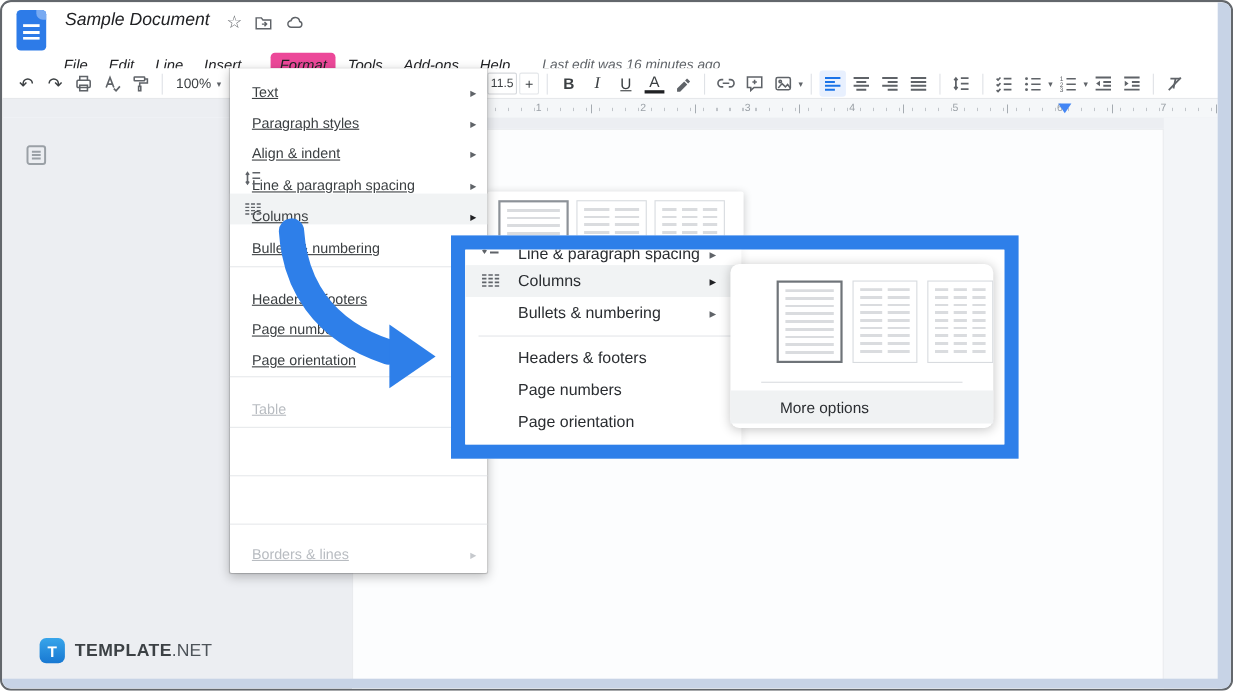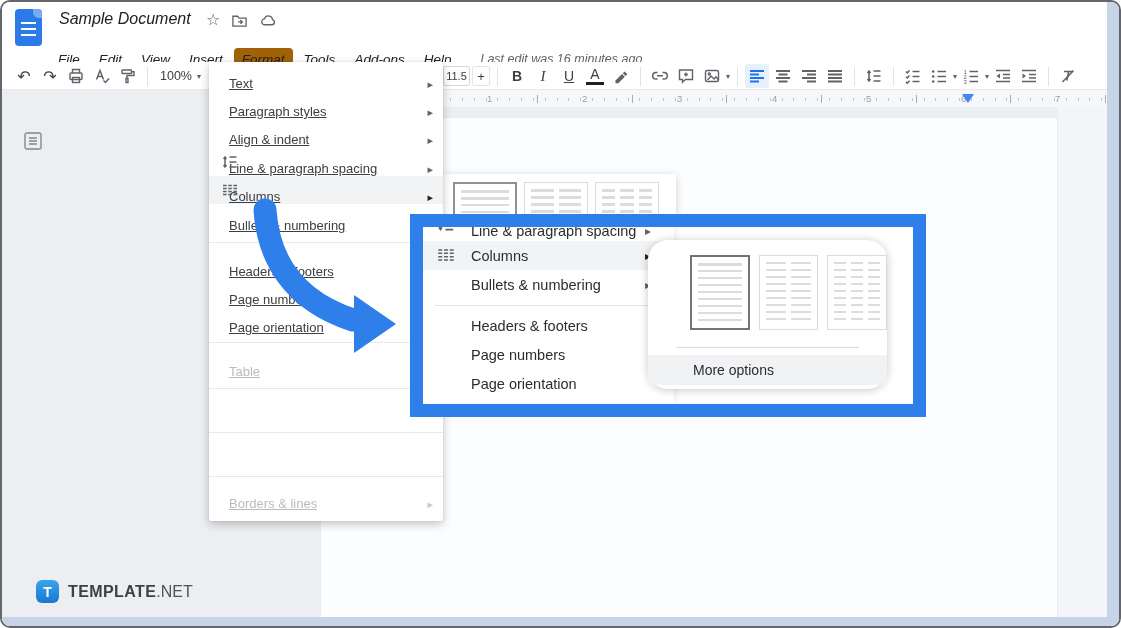--- a/index.html
+++ b/index.html
@@ -18,21 +18,21 @@
     background:#2d7be8; border-radius:4px; }
   .docs-icon .fold { position:absolute; right:0; top:0; width:9px; height:9px;
     background:#78aaf2; border-radius:0 4px 0 6px; }
   .docs-icon .bars { position:absolute; left:6px; top:13px; width:15px; height:14px;
     background:repeating-linear-gradient(to bottom,#ffffff 0 2.5px,transparent 2.5px 6px); }
   .doc-title { position:absolute; left:57px; top:8px; font-size:16px; font-weight:500; color:#202124; }
   .title-icons { position:absolute; left:204px; top:9px; display:flex; gap:11px; align-items:center; color:#5f6368; }
   .star { font-size:16px; line-height:18px; }
   .menubar { position:absolute; left:48px; top:44px; height:26px; display:flex; align-items:center; gap:3px; }
   .menu-item { font-size:13.5px; color:#202124; padding:4px 8px; border-radius:4px; cursor:default; }
-  .menu-item.active { background:#a16207; }
+  .menu-item.active { background:#ec4899;margin-left:16px; }
   .last-edit { font-size:12.5px; color:#5f6368; text-decoration:underline; margin-left:18px; }
 
   
   .toolbar { position:absolute; left:0; top:60px; width:1109px; height:28px; background:#fff;
     border-bottom:1px solid #e6e8eb; }
   .tb-group { position:absolute; top:1px; height:26px; display:flex; align-items:center; gap:2px; }
   .tb-left { left:10px; }
   .tb-right { left:441px; }
   .tb-btn { min-width:24px; height:24px; display:flex; align-items:center; justify-content:center;
     border-radius:3px; color:#5f6368; }
@@ -109,22 +109,22 @@
   .co-inner { position:relative; width:490px; height:177px; overflow:hidden; background:#fff; }
   .co-menu { position:absolute; left:0; top:0; width:251px; height:177px; background:#fff;
     box-shadow:2px 0 7px rgba(0,0,0,.07); }
   .co-row { position:absolute; left:0; width:251px; height:29px; display:flex; align-items:center;
     padding-left:48px; font-size:14.5px; color:#2a2d31; }
   .co-row.hl { background:#f1f3f4; }
   .co-icon { position:absolute; left:13px; top:4px; width:20px; height:20px; color:#5f6368; }
   .co-arrow { position:absolute; left:222px; font-size:12px; color:#5f6368; }
   .co-arrow.dark { color:#202124; }
   .co-sep { position:absolute; left:12px; width:235px; height:1px; background:#e4e6e9; }
-  .co-panel { position:absolute; left:225px; top:13px; width:239px; height:149px; background:#fff;
-    border-radius:20px; box-shadow:0 1px 10px rgba(0,0,0,.22);padding-left:24px; }
+  .co-panel { position:absolute; left:241px; top:13px; width:239px; height:149px; background:#fff;
+    border-radius:8px; box-shadow:0 1px 10px rgba(0,0,0,.22);padding-left:24px; }
   .co-panel .thumb-row { display:flex; gap:9px; padding:15px 0 0 18px; }
   .t-lg { width:64px; height:75px; }
   .co-panel .thumb.sel { border:2px solid #6f7479; }
   .co-panel-sep { position:absolute; left:28px; top:107px; width:183px; height:1px; background:#dadce0; }
   .more-row { position:absolute; left:0; top:115px; width:239px; height:30px; background:#f0f2f3;
     display:flex; align-items:center; padding-left:45px; font-size:14px; color:#2a2d31; }
 
   
   .sb-v { position:absolute; right:0; top:0; width:12px; height:628px; background:#c7d3e6; z-index:10; }
   .sb-h { position:absolute; left:0; bottom:0; width:1121px; height:9px; background:#c7d3e6; z-index:10; }
@@ -150,21 +150,21 @@
       </span>
       <span>
         <svg class="ic" width="18" height="17" viewBox="0 0 18 18" fill="none" stroke="currentColor" stroke-width="1.4">
           <path d="M5.6 13.5a3.1 3.1 0 0 1-.3-6.2A4.3 4.3 0 0 1 13.7 8a2.8 2.8 0 0 1-.5 5.5z"></path>
         </svg>
       </span>
     </div>
     <div class="menubar">
       <span class="menu-item">File</span>
       <span class="menu-item">Edit</span>
-      <span class="menu-item">View</span>
+      <span class="menu-item">Line</span>
       <span class="menu-item">Insert</span>
       <span class="menu-item active">Format</span>
       <span class="menu-item">Tools</span>
       <span class="menu-item">Add-ons</span>
       <span class="menu-item">Help</span>
       <span class="last-edit">Last edit was 16 minutes ago</span>
     </div>
   </div>
 
   <div class="toolbar">

